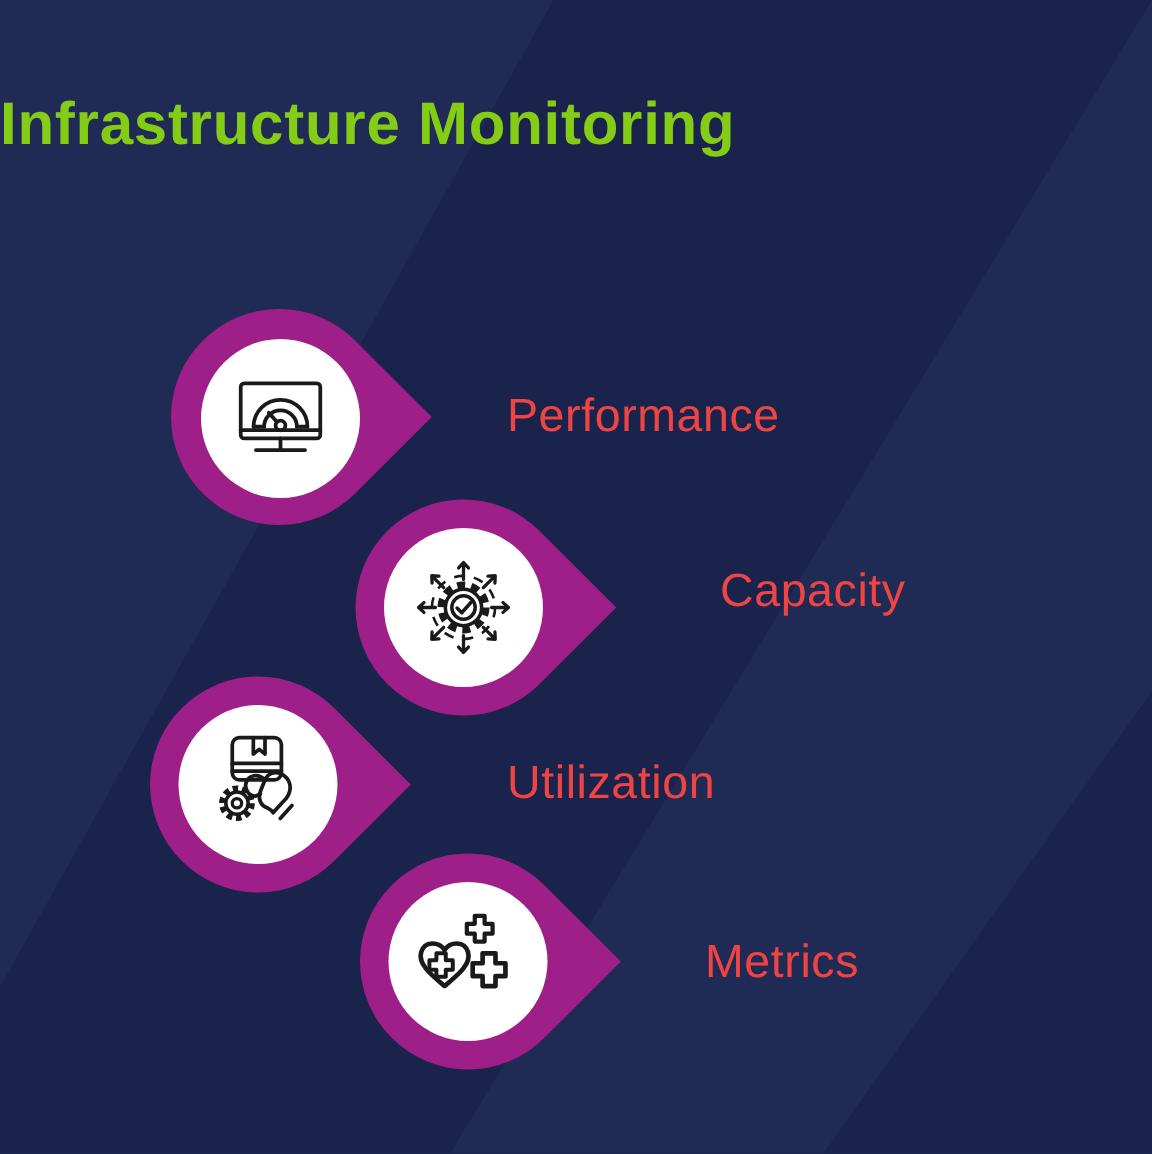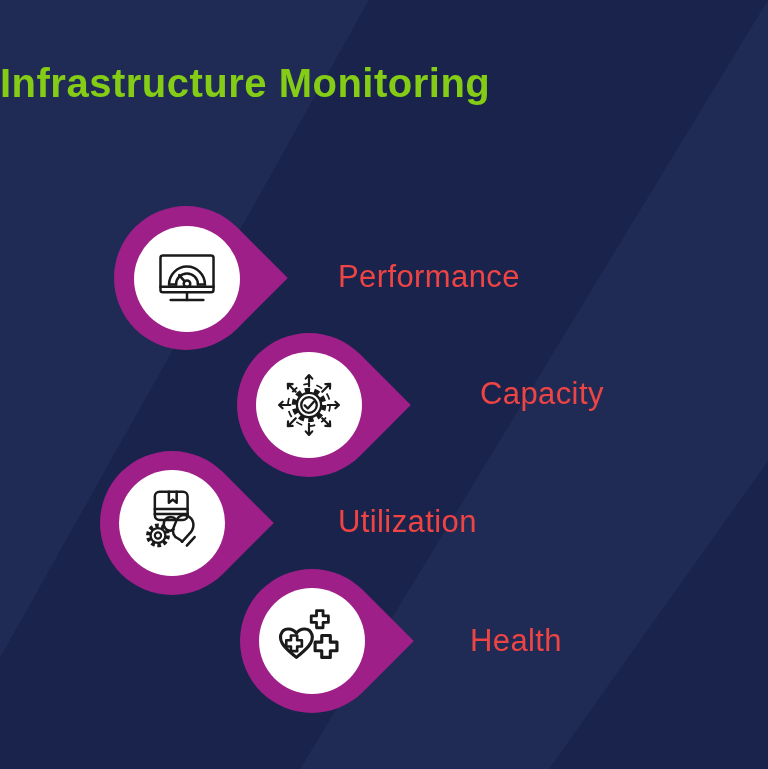--- a/index.html
+++ b/index.html
@@ -135,15 +135,15 @@
   <div class="disc" id="disc-health">
     <svg viewBox="0 0 100 100">
       <g class="ic" stroke-width="4">
         <path d="M30,40 C25,33 13,32 10,42 C7,52 18,61 30,71 C42,61 53,52 50,42 C47,32 35,33 30,40 Z"></path>
         <path d="M23,43 L31,43 L31,49 L37,49 L37,57 L31,57 L31,63 L23,63 L23,57 L17,57 L17,49 L23,49 Z" stroke-width="3.4"></path>
         <path d="M62.5,43 L73.5,43 L73.5,51.5 L82,51.5 L82,62.5 L73.5,62.5 L73.5,71 L62.5,71 L62.5,62.5 L54,62.5 L54,51.5 L62.5,51.5 Z"></path>
         <path d="M55.8,11 L64.2,11 L64.2,17.8 L71,17.8 L71,26.2 L64.2,26.2 L64.2,33 L55.8,33 L55.8,26.2 L49,26.2 L49,17.8 L55.8,17.8 Z" stroke-width="3.6"></path>
       </g>
     </svg>
   </div>
-  <div class="cat-label" id="label-health">Health</div>
+  <div class="cat-label" id="label-health">Metrics</div>
 
 </div>
 
 </body></html>

